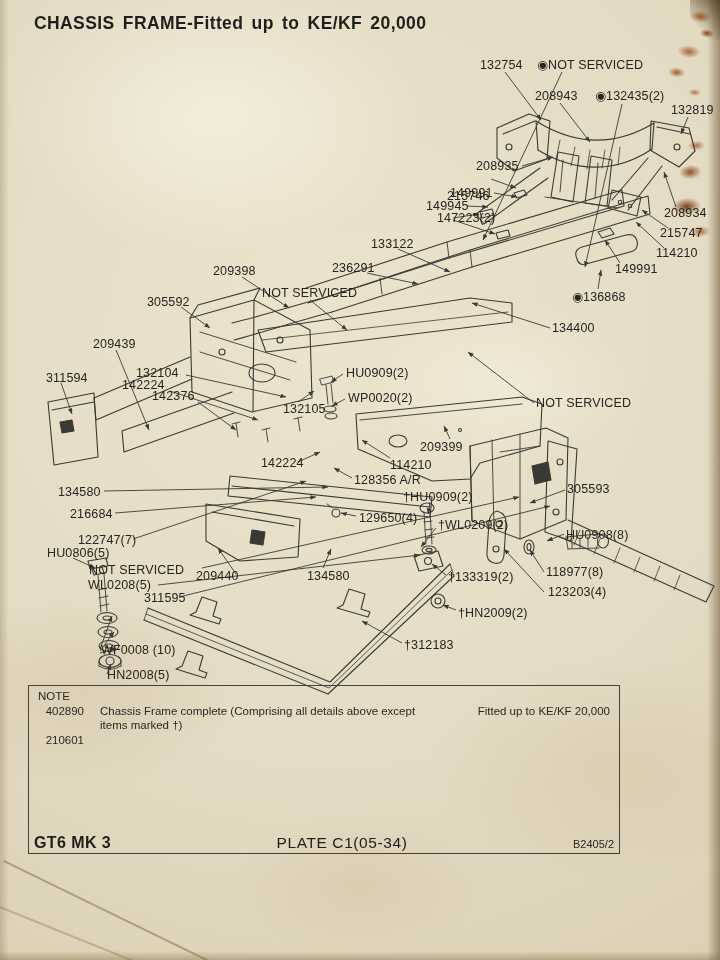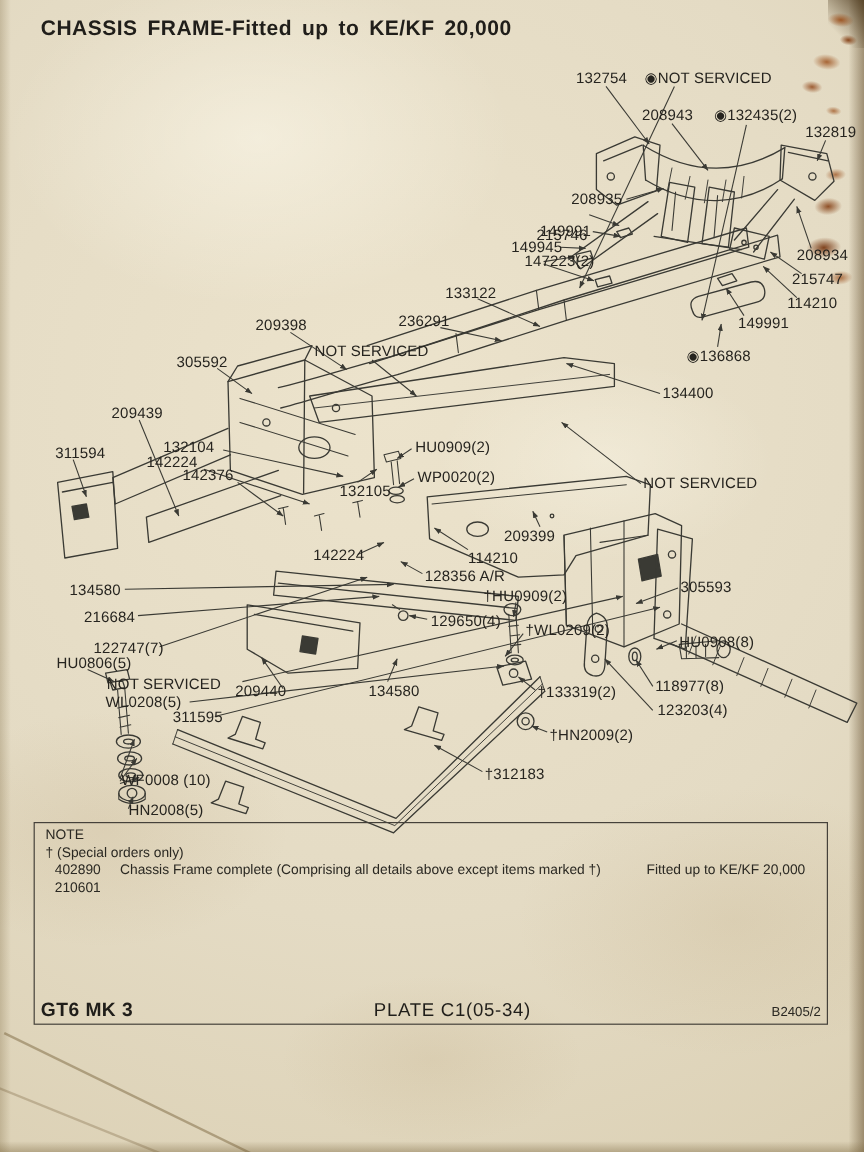--- a/index.html
+++ b/index.html
@@ -34,21 +34,21 @@
       radial-gradient(14px 8px at 34px 104px, rgba(150,70,18,.7), rgba(150,70,18,0) 72%);}
   .fold1{position:absolute;left:4px;top:860px;width:230px;height:2px;transform:rotate(26deg);
       transform-origin:left top;background:rgba(112,90,52,.45);}
   .fold2{position:absolute;left:-10px;top:902px;width:260px;height:1.5px;transform:rotate(22deg);
       transform-origin:left top;background:rgba(112,90,52,.3);}
   .title{position:absolute;left:34px;top:13px;font-size:17.5px;font-weight:bold;
       letter-spacing:.4px;word-spacing:3px;color:#201e1a;}
   .art{position:absolute;left:0;top:0;width:720px;height:960px;}
   .plabel{position:absolute;font-size:12.5px;line-height:1;white-space:nowrap;
       letter-spacing:.15px;color:#26241f;}
-  .notebox{position:absolute;left:28px;top:685px;width:662px;height:169px;
+  .notebox{position:absolute;left:28px;top:685px;width:592px;height:169px;
       border:1.6px solid #45413a;box-sizing:border-box;}
   .note-inner{padding:3px 9px;font-size:11.5px;line-height:1.28;color:#2a2822;}
   .note-row{display:flex;align-items:baseline;}
   .ncode{width:46px;text-align:right;margin-right:16px;flex:none;}
   .nextra{margin-left:38px;white-space:nowrap;}
   .footer-row{position:absolute;left:5px;right:5px;bottom:1px;display:flex;align-items:baseline;}
   .f-model{font-size:16px;font-weight:bold;letter-spacing:.4px;color:#201e1a;}
   .f-plate{flex:1;text-align:center;font-size:15.5px;letter-spacing:.6px;color:#201e1a;}
   .f-ref{font-size:11px;color:#2a2822;}
 </style>
@@ -299,21 +299,20 @@
       <span class="plabel" style="left: 548px; top: 586px;">123203(4)</span>
       <span class="plabel" style="left: 458px; top: 607px;">†HN2009(2)</span>
       <span class="plabel" style="left: 404px; top: 639px;">†312183</span>
       <span class="plabel" style="left: 101px; top: 644px;">WF0008 (10)</span>
       <span class="plabel" style="left: 107px; top: 669px;">HN2008(5)</span>
     </div>
 
   <div class="notebox">
     <div class="note-inner">
       <div>NOTE</div>
-      <div>† (Special orders only)</div>
       <div class="note-row">
         <span class="ncode">402890</span>
         <span class="ndesc">Chassis Frame complete (Comprising all details above except items marked †)</span>
         <span class="nextra">Fitted up to KE/KF 20,000</span>
       </div>
       <div class="note-row">
         <span class="ncode">210601</span>
       </div>
     </div>
     <div class="footer-row">

